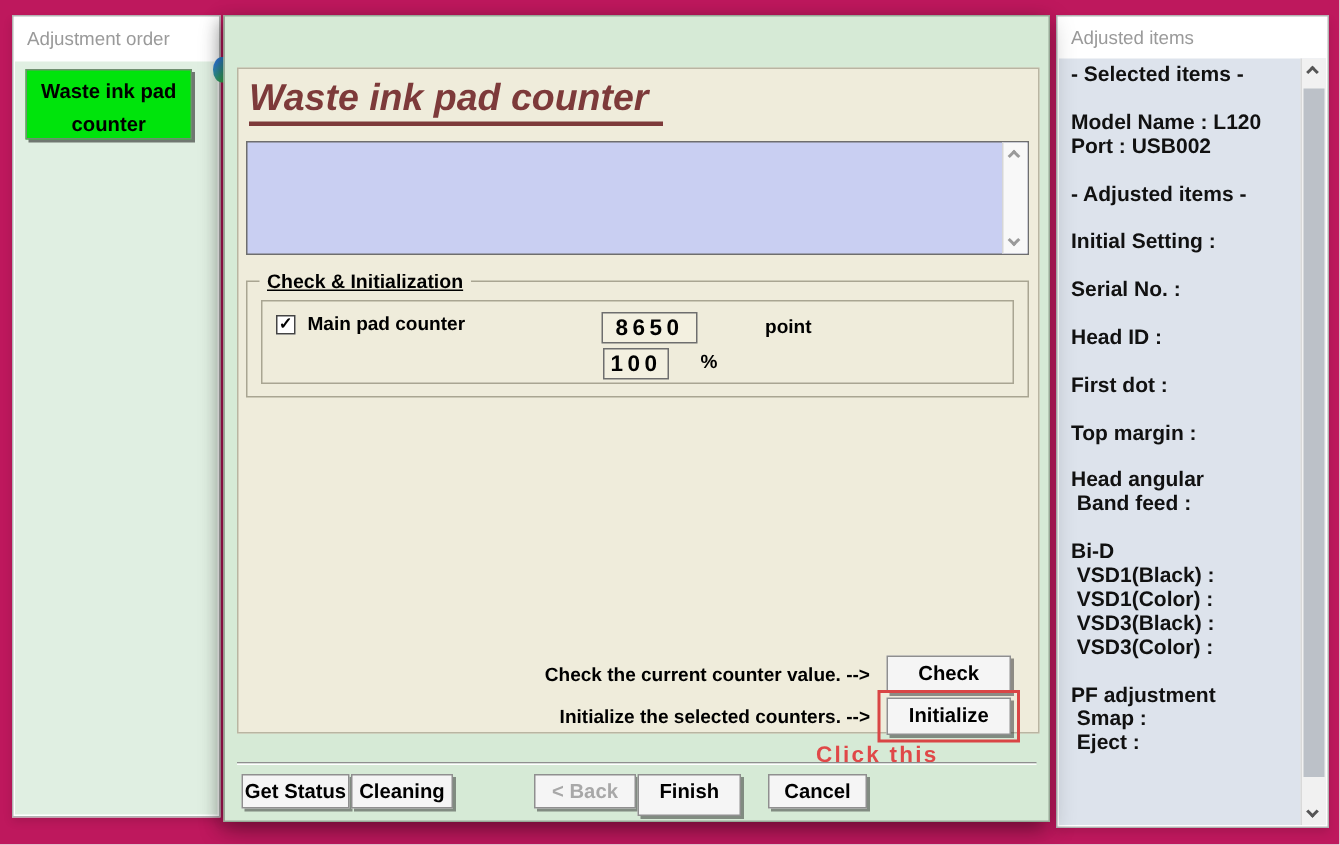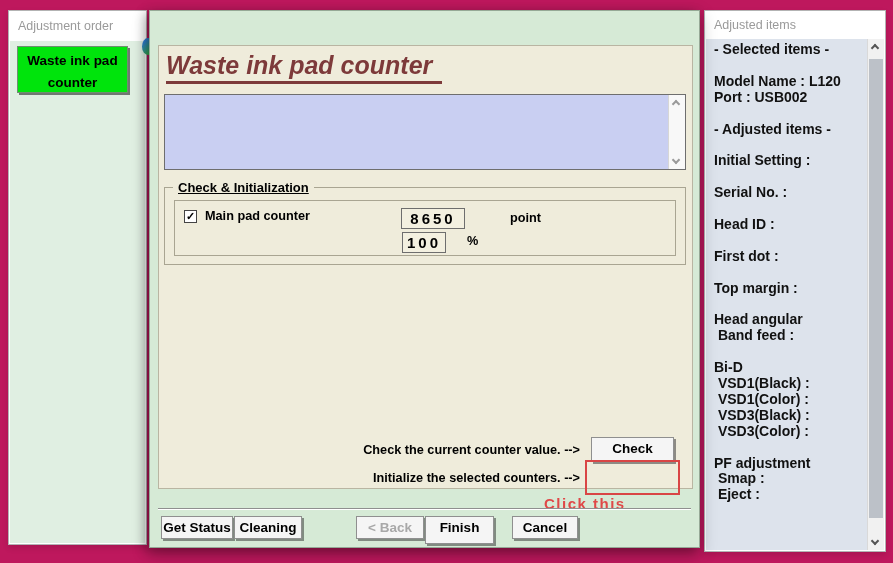--- a/index.html
+++ b/index.html
@@ -149,20 +149,21 @@
           <div id="counter-unit" class="blabel">point</div>
           <div id="percent-box" class="value-box">100</div>
           <div id="percent-unit" class="blabel">%</div>
         </div>
       </div>
 
       <div id="check-label" class="blabel">Check the current counter value. --&gt;</div>
       <div id="check-button" class="btn">Check</div>
 
       <div id="init-label" class="blabel">Initialize the selected counters. --&gt;</div>
+      <div id="init-button" class="btn">Initialize</div>
       <div id="init-highlight"></div>
     </div>
 
     <div id="click-this">Click this</div>
     <div id="footer-sep"></div>
 
     <div id="btn-getstatus" class="btn">Get Status</div>
     <div id="btn-cleaning" class="btn">Cleaning</div>
     <div id="btn-back" class="btn disabled">&lt; Back</div>
     <div id="btn-finish" class="btn">Finish</div>

